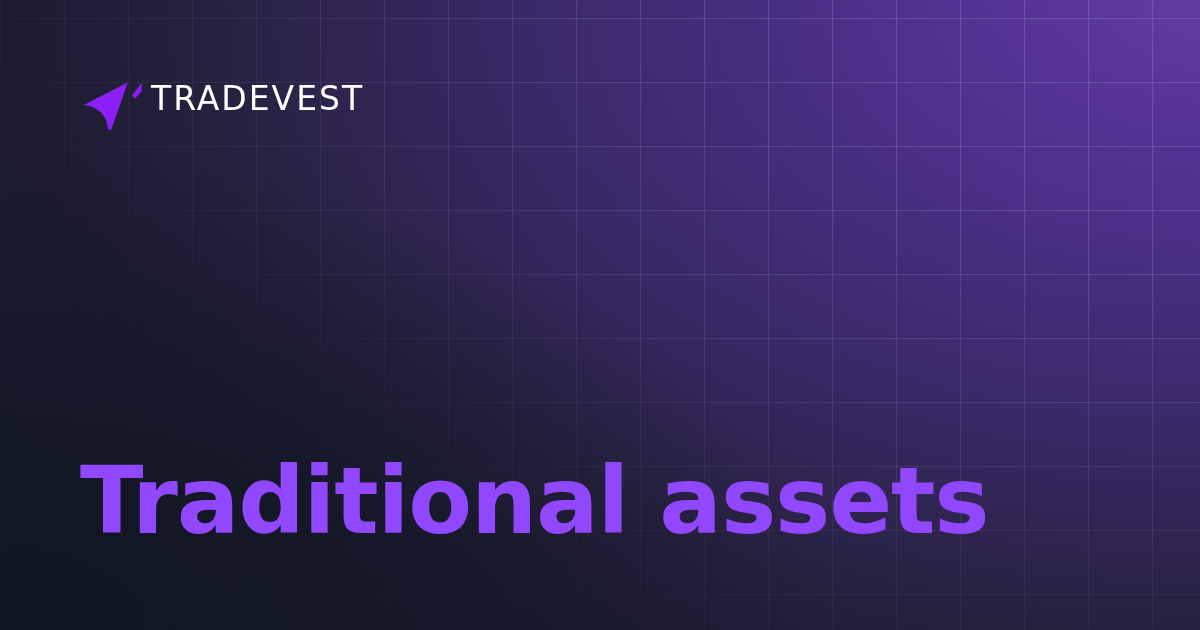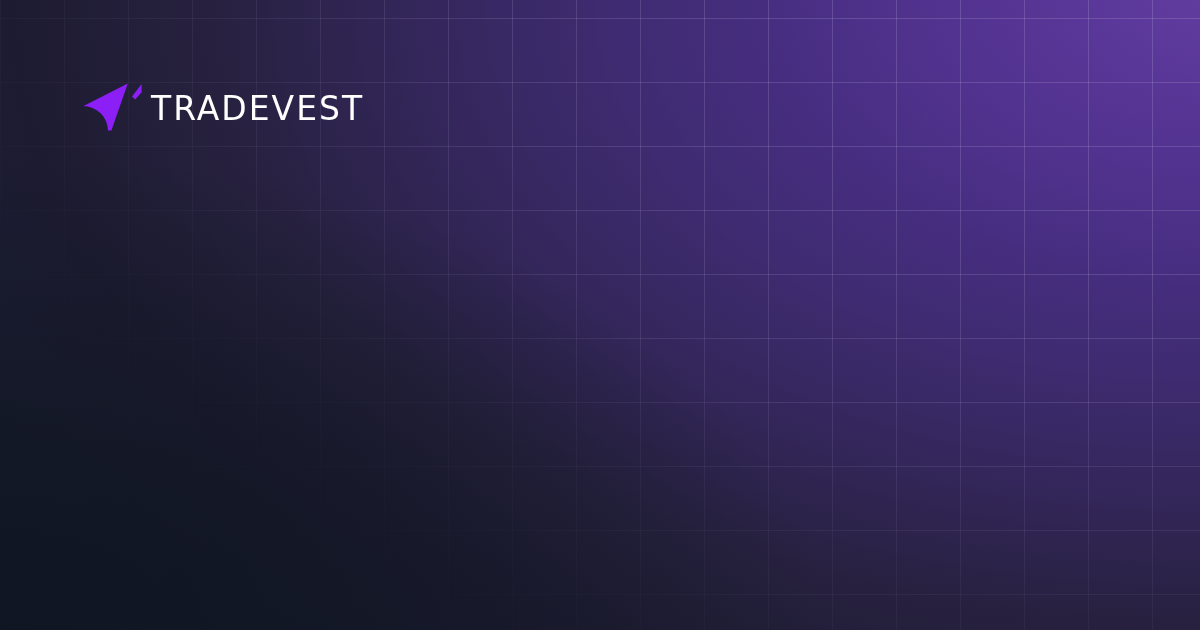--- a/index.html
+++ b/index.html
@@ -114,21 +114,21 @@
         rgba(18,23,37,0.34) 52%,
         rgba(20,26,40,0) 72%);
   }
 
   
   .logo {
     position: absolute;
     left: 80px;
     top: 82px;
     display: flex;
-    align-items: center;
+    align-items: flex-start;
     height: 52px;
   }
 
   .logo-mark {
     width: 62px;
     height: 50px;
     display: block;
     flex: 0 0 auto;
   }
 
@@ -183,14 +183,15 @@
           <circle cx="3" cy="48" r="25" fill="#000"></circle>
         </mask>
       </defs>
       <path d="M1,24.2 L47.8,0.6 L31.4,47.4 L21.6,47.4 Z" fill="#8b1ff5" mask="url(#biteMask)"></path>
 
       <path d="M52.0,13.6 L61.6,1.0 L61.6,9.2 L55.2,16.4 Z" fill="#8b1ff5"></path>
     </svg>
     <span class="logo-word">TRADEVEST</span>
   </div>
 
+  <h1 class="headline">Traditional assets</h1>
 
 </div>
 
 </body></html>

